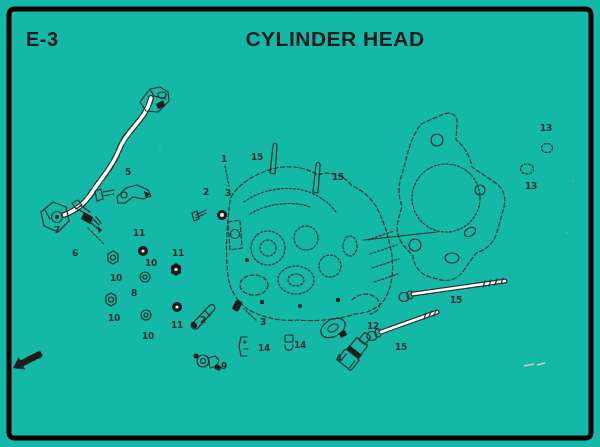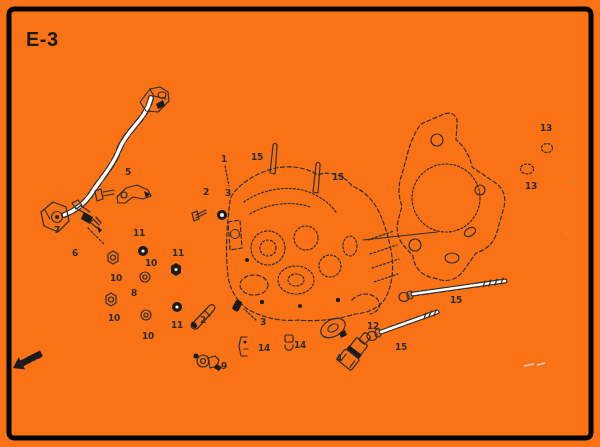--- a/index.html
+++ b/index.html
@@ -1,16 +1,16 @@
 <!DOCTYPE html>
 <html><head>
 <meta charset="utf-8">
 <style>
   html,body{margin:0;padding:0;background:#ffffff;}
-  .page{position:relative;width:600px;height:447px;background:#f97316;overflow:hidden;
+  .page{position:relative;width:600px;height:447px;background:#14b8a6;overflow:hidden;
         font-family:"Liberation Sans",sans-serif;}
   .art{position:absolute;left:0;top:0;z-index:1;}
   .section-code{position:absolute;left:26px;top:28px;z-index:3;
         font:bold 20px "Liberation Sans",sans-serif;color:#1b1b1b;letter-spacing:.5px;}
   .page-title{position:absolute;left:170px;top:27px;width:330px;text-align:center;z-index:3;
         font:bold 21px "Liberation Sans",sans-serif;color:#1b1b1b;letter-spacing:.5px;}
   .callout{position:absolute;z-index:4;transform:translate(-50%,-50%);
         font:600 9px "DejaVu Sans",sans-serif;color:#2c2c2c;letter-spacing:-.3px;text-align:right;}
   .ln{fill:none;stroke:#2e2e2e;stroke-width:1.2;stroke-linecap:round;stroke-linejoin:round;}
   .d1{stroke-dasharray:4 2.6;}
@@ -21,20 +21,21 @@
   .bolt-o{fill:none;stroke:#2e2e2e;stroke-width:5;stroke-dasharray:6 3;stroke-linecap:round;}
   .bolt-i{fill:none;stroke:#ffffff;stroke-width:2.6;stroke-linecap:round;}
   .speck{fill:#9a9a9a;}
 </style>
 </head>
 <body>
 
 <div class="page">
 
   <div class="section-code">E-3</div>
+  <div class="page-title">CYLINDER HEAD</div>
 
   <svg class="art" width="600" height="447" viewBox="0 0 600 447">
 
     <rect x="9" y="9" width="582" height="429" rx="5" fill="none" stroke="#000" stroke-width="5"></rect>
 
     <g>
       <path class="tube-o" d="M151,98 C146,120 126,130 119,150 C112,168 101,178 91,194 C83,206 72,212 64,215"></path>
       <path class="tube-i" d="M151,98 C146,120 126,130 119,150 C112,168 101,178 91,194 C83,206 72,212 64,215"></path>
     </g>
 

